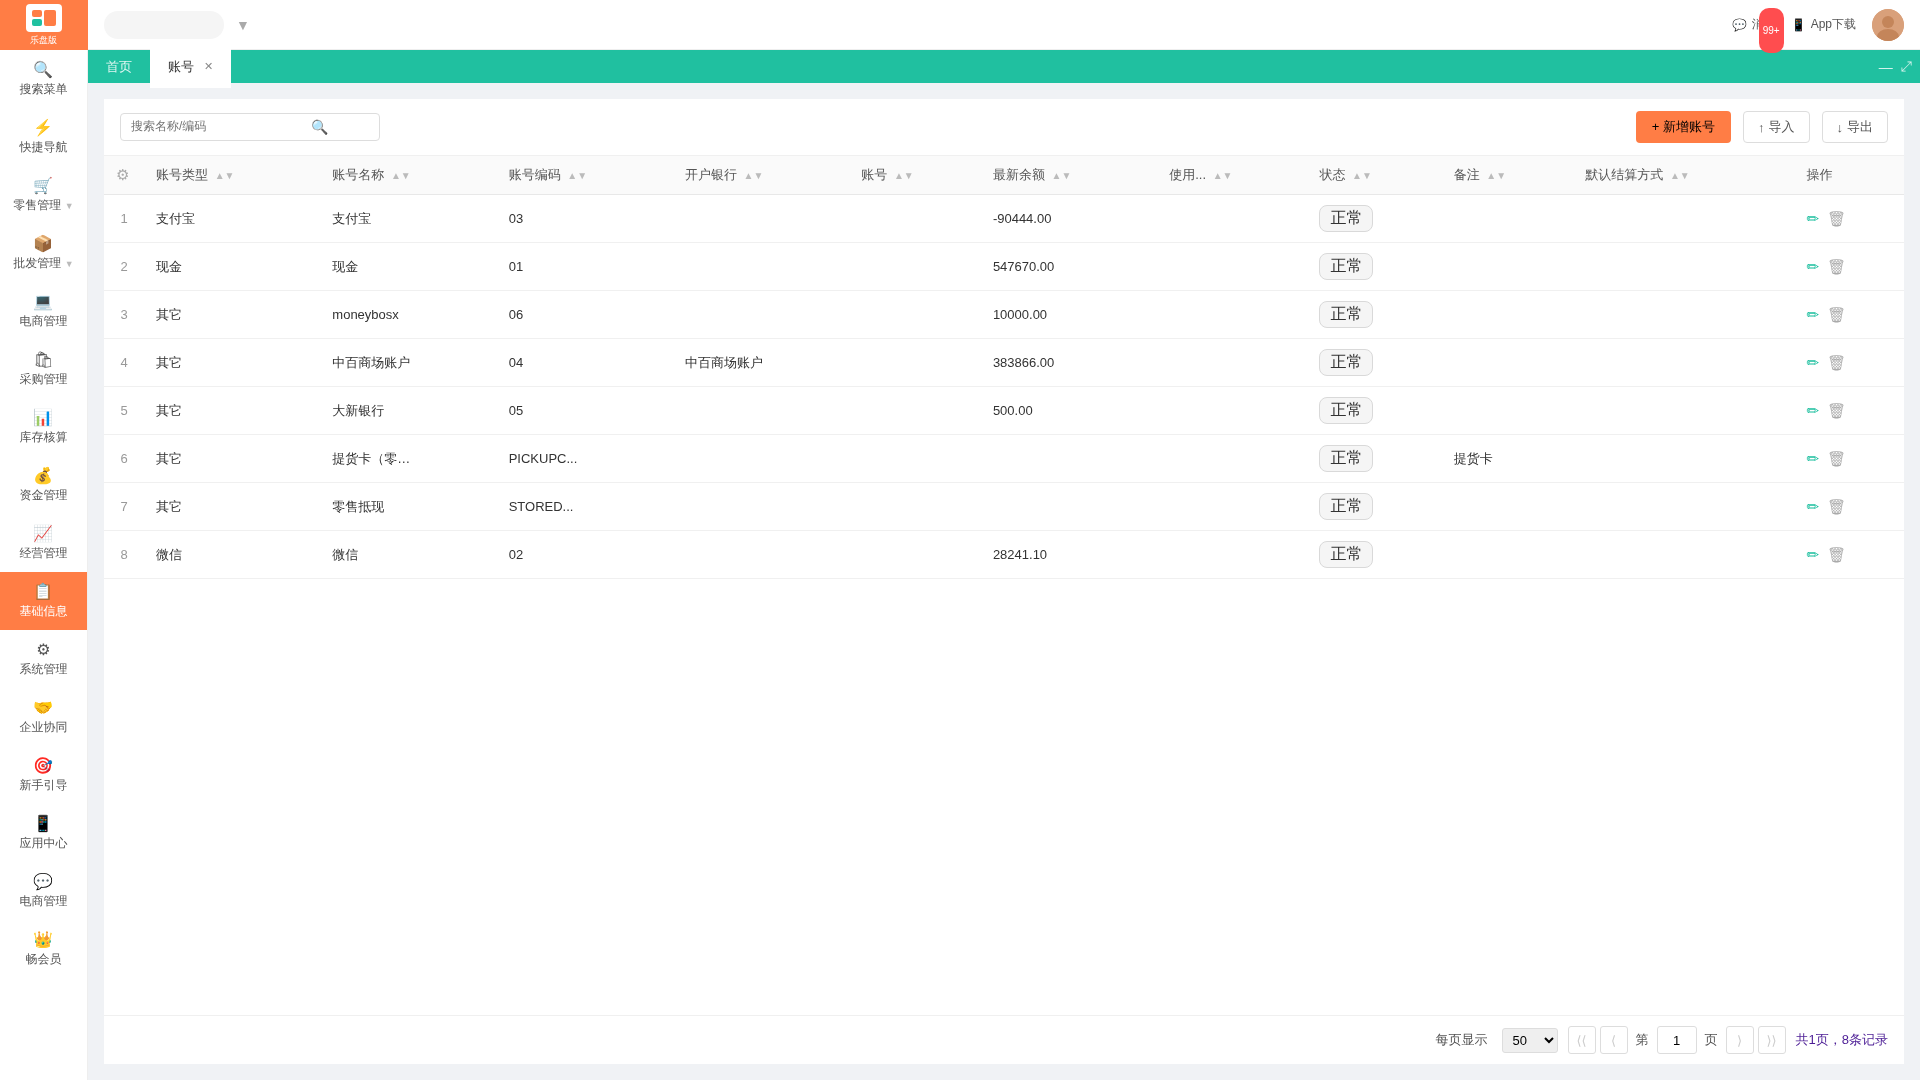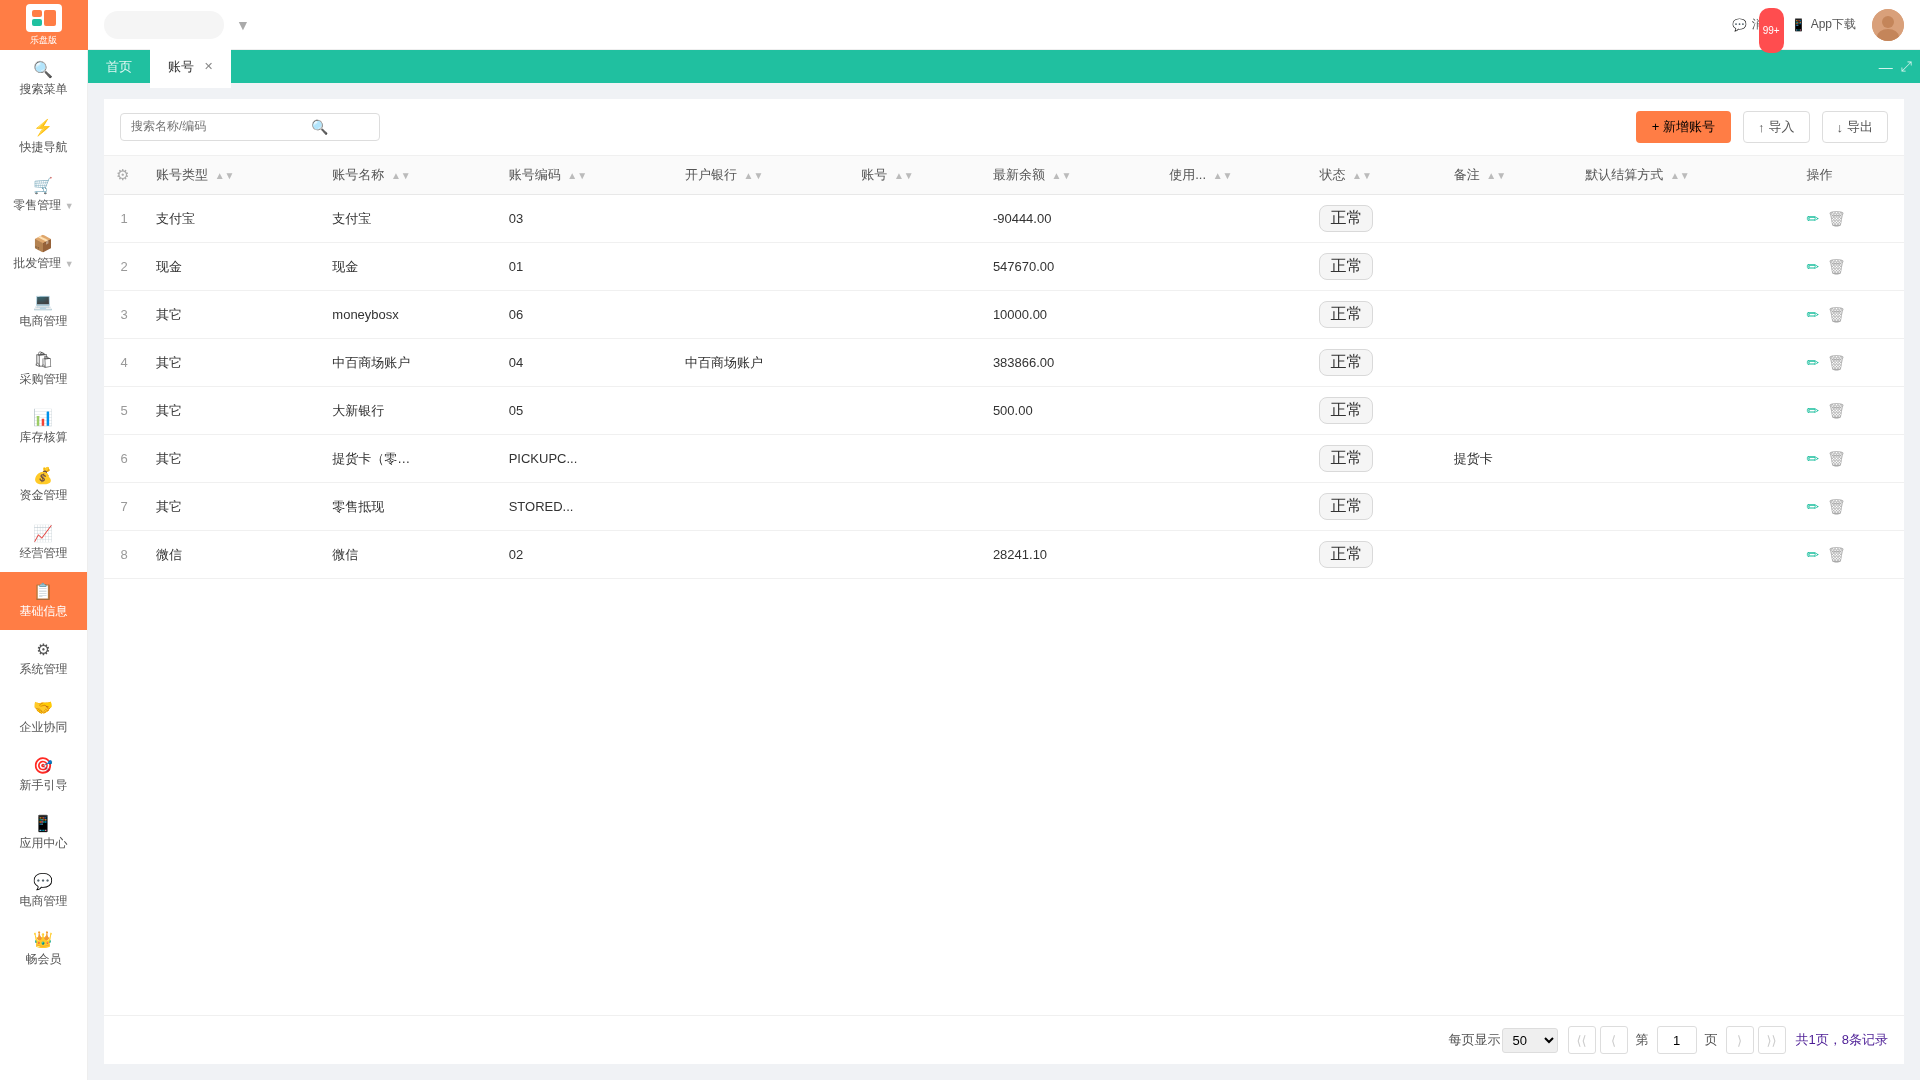--- a/index.html
+++ b/index.html
@@ -332,21 +332,21 @@
       display: flex;
       align-items: center;
       justify-content: flex-end;
       border-top: 1px solid #f0f0f0;
       gap: 10px;
       flex-shrink: 0;
     }
     .page-size-select {
       display: flex;
       align-items: center;
-      gap: 1px;
+      gap: 14px;
       font-size: 13px;
       color: #555;
     }
     .page-size-select select {
       border: 1px solid #ddd;
       border-radius: 3px;
       padding: 3px 6px;
       font-size: 13px;
     }
     .page-nav {

